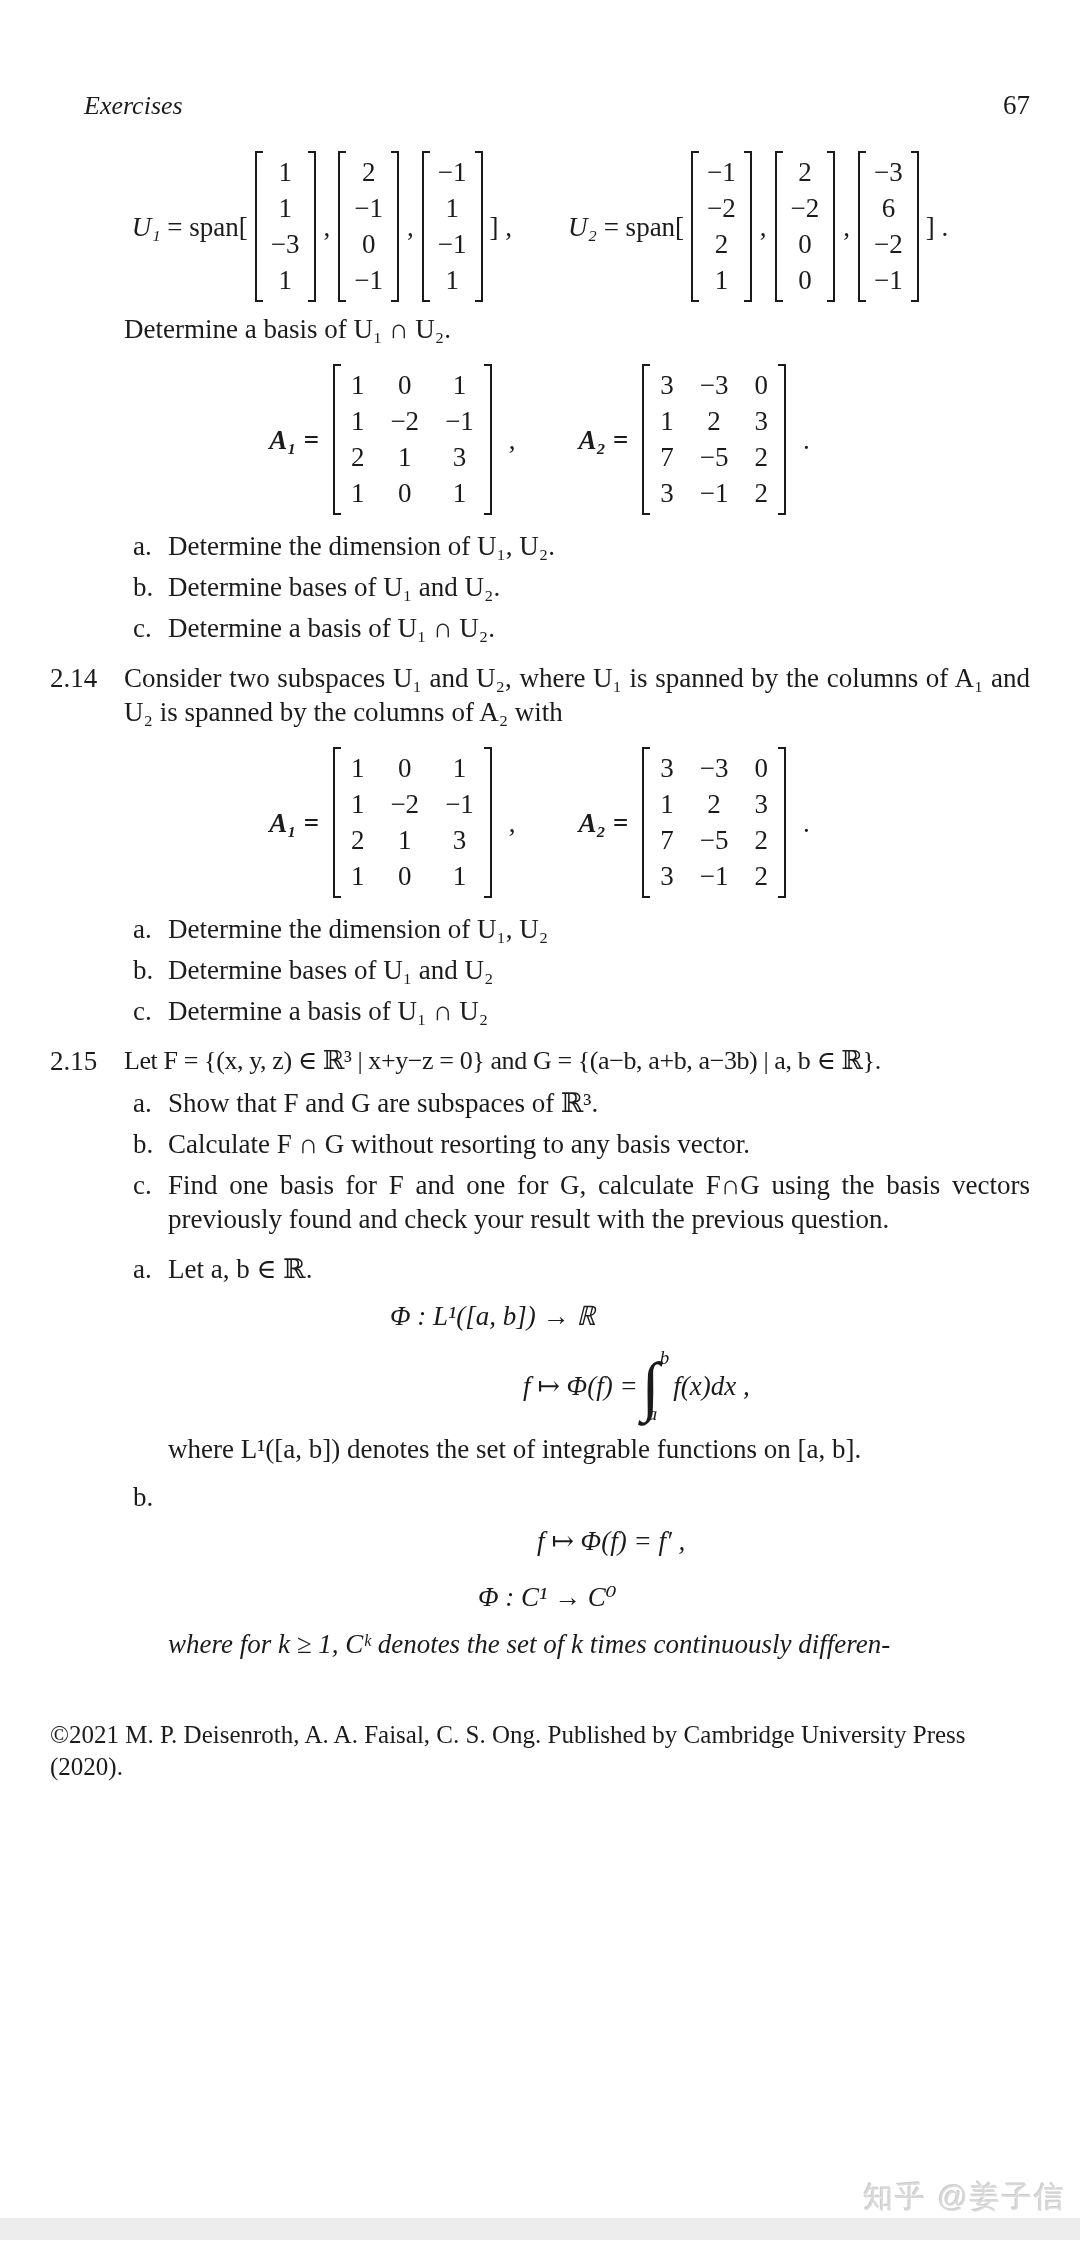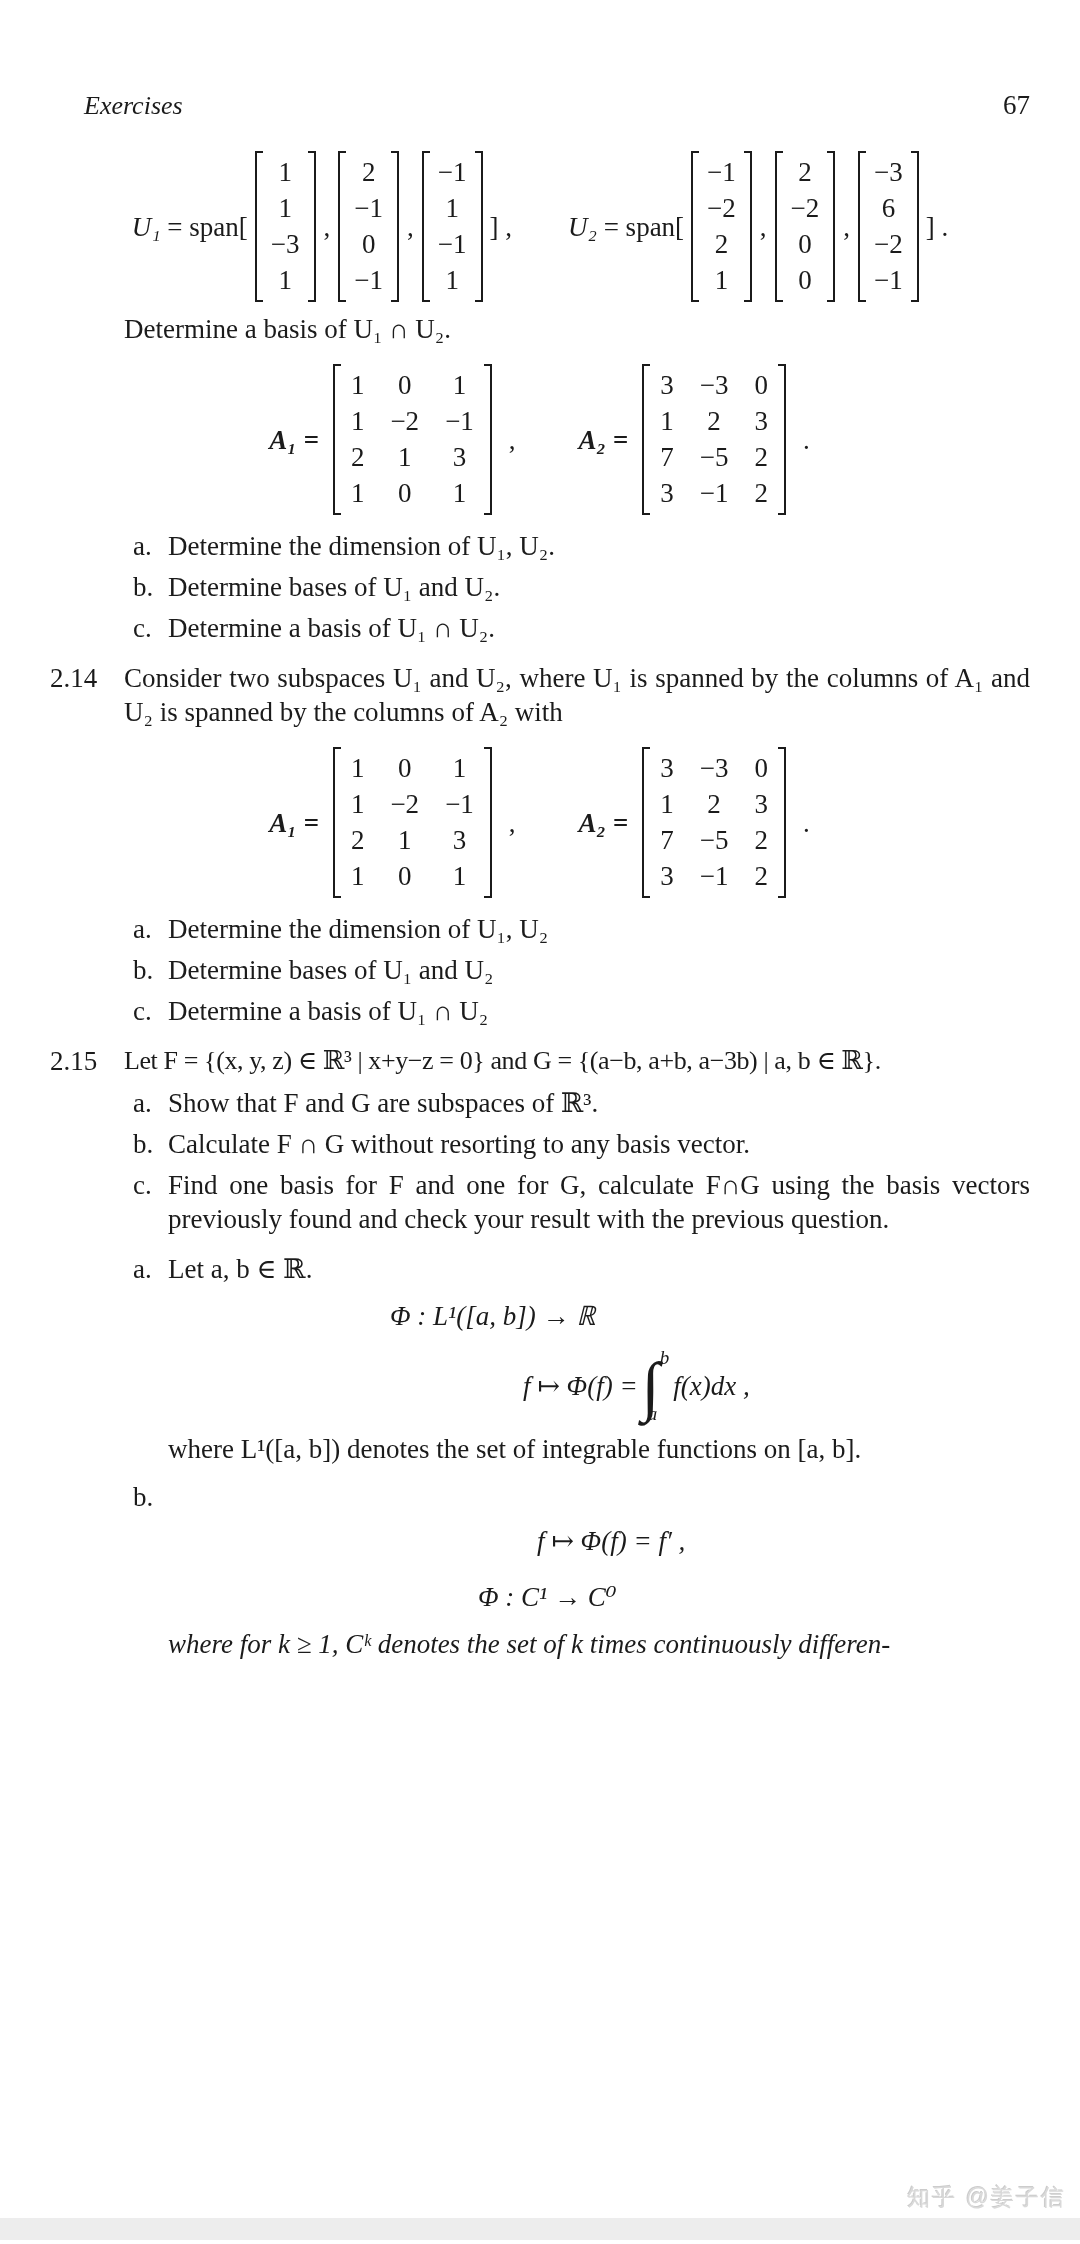--- a/index.html
+++ b/index.html
@@ -70,21 +70,21 @@
   .int-lower { margin-left: -12px; margin-bottom: 1px; }
   .sub-cont { margin-left: 118px; max-width: 862px; text-align: justify; }
   .sub-cont .line { display: block; }
 
   footer { margin: 58px 50px 0 50px; font-size: 25px; line-height: 32px; }
 
   .watermark {
     position: absolute;
     right: 14px;
     top: 2180px;
-    font-size: 23px;
+    font-size: 30px;
     letter-spacing: 2px;
     color: #d9d9d9;
     text-shadow: 1px 1px 0 #ffffff, -1px -1px 0 #cccccc;
     font-family: "Liberation Sans", "DejaVu Sans", sans-serif;
   }
   .bottom-strip {
     position: absolute;
     left: 0; right: 0;
     top: 2218px;
     height: 22px;
@@ -369,17 +369,20 @@
         <div class="eq-display" style="margin-left:428px; margin-top:16px;">Φ : C¹ → C⁰</div>
 
         <div class="sub-cont" style="margin-top:7px;font-style:italic;">
           <span class="line">where for k ≥ 1, Cᵏ denotes the set of k times continuously differen-</span>
         </div>
       </div>
     </section>
 
   </main>
 
+  <footer>
+    <span>©2021 M. P. Deisenroth, A. A. Faisal, C. S. Ong. Published by Cambridge University Press (2020).</span>
+  </footer>
 
   <div class="watermark">知乎 @姜子信</div>
   <div class="bottom-strip"></div>
 
 </div>
 
 </body></html>

